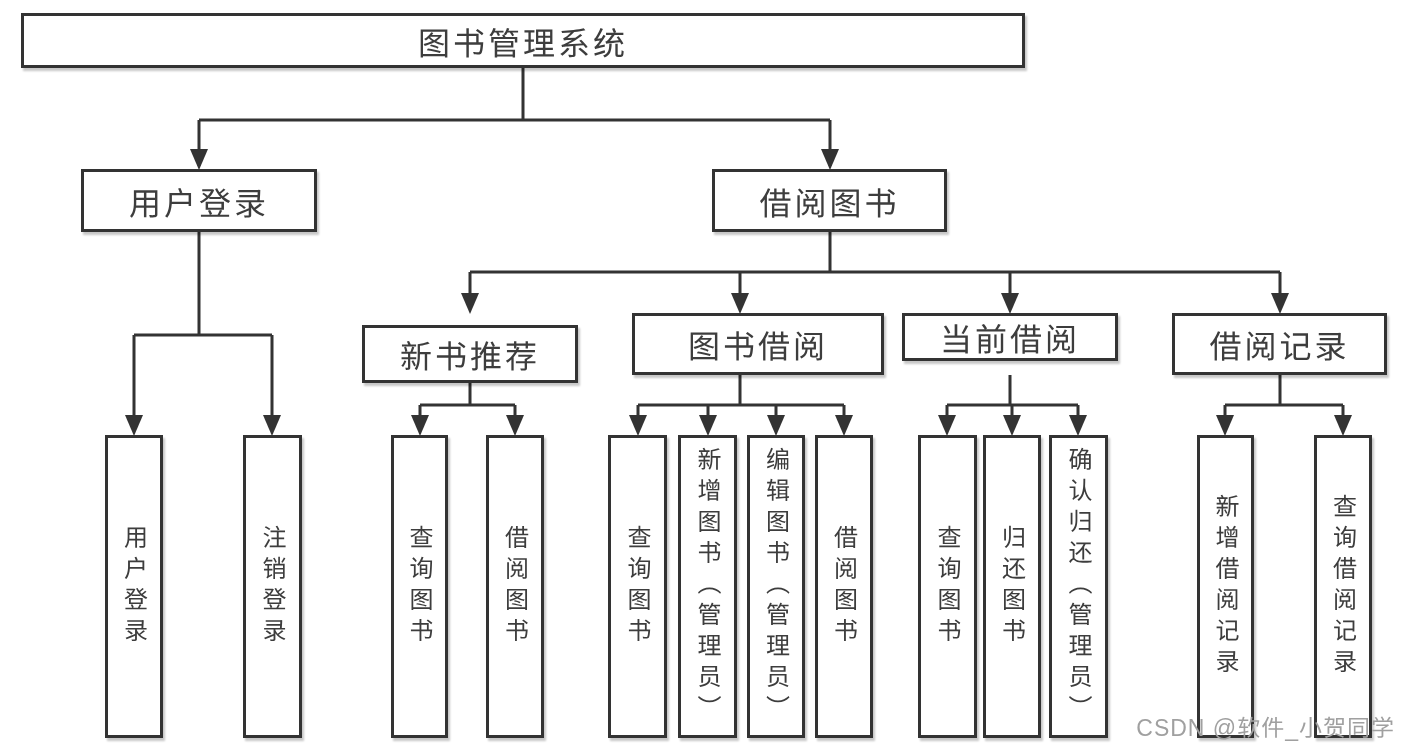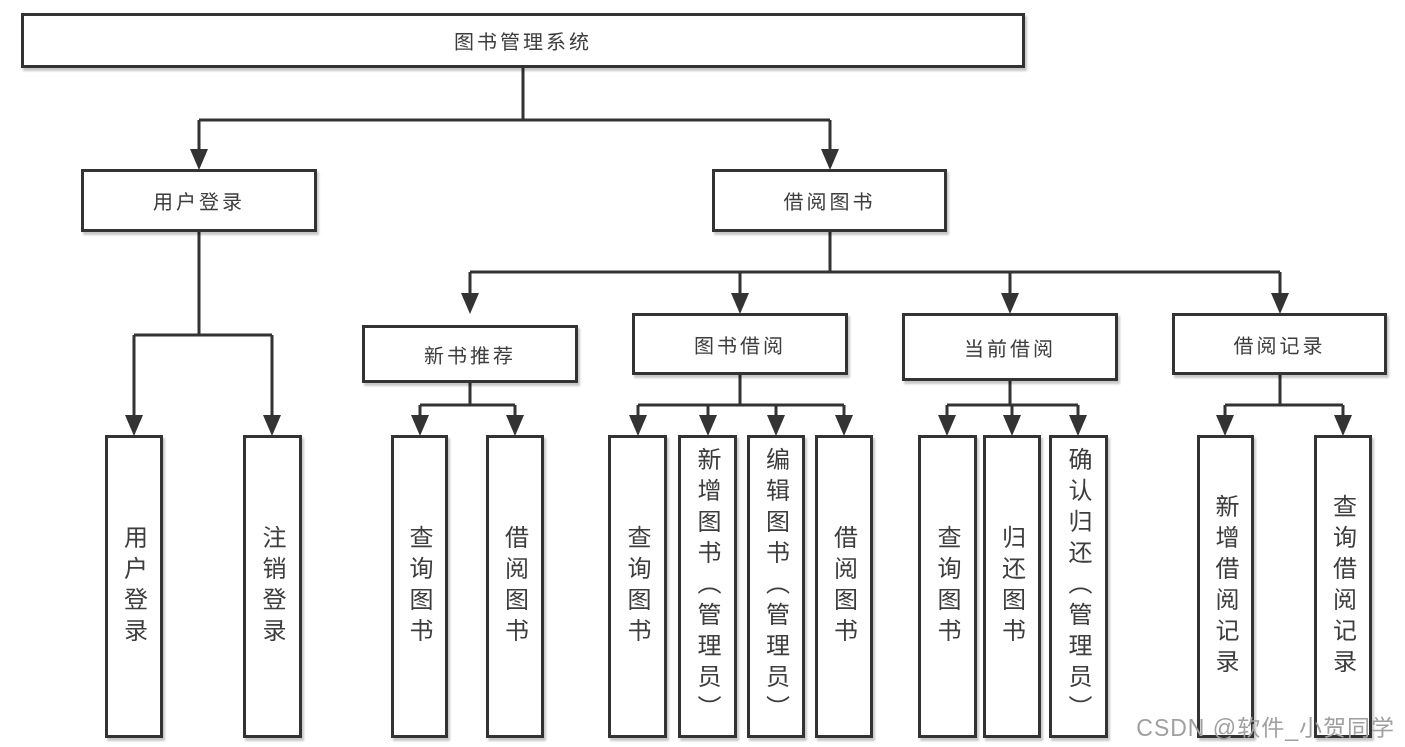--- a/index.html
+++ b/index.html
@@ -23,21 +23,21 @@
   .cl{stroke:var(--line-color);stroke-width:3;fill:none;}
   .ah{fill:var(--line-color);stroke:none;}
   .node{
     position:absolute;z-index:1;
     box-sizing:border-box;
     background:#fff;
     border:3px solid var(--border-color);
     box-shadow:2px 3px 2px rgba(0,0,0,0.22);
     display:flex;align-items:center;justify-content:center;
     color:var(--text-color);
-    font-size:20px;
+    font-size:32px;
     letter-spacing:3px;
     white-space:nowrap;
     text-align:center;
   }
   .leaf{
     writing-mode:vertical-rl;
     text-orientation:mixed;
     letter-spacing:7px;
     font-size:24px;
     white-space:normal;
@@ -97,22 +97,22 @@
       <polygon class="ah" points="1334,415 1352,415 1343,436"></polygon>
     </g>
   </svg>
 
   <div class="node" style="left:21px;top:13px;width:1004px;height:55px;">图书管理系统</div>
 
   <div class="node" style="left:81px;top:169px;width:236px;height:63px;">用户登录</div>
   <div class="node" style="left:712px;top:169px;width:235px;height:63px;">借阅图书</div>
 
   <div class="node" style="left:362px;top:325px;width:216px;height:58px;">新书推荐</div>
-  <div class="node" style="left:632px;top:313px;width:216px;height:62px;">图书借阅</div>
-  <div class="node" style="left:902px;top:313px;width:216px;height:68px;">当前借阅</div>
+  <div class="node" style="left:632px;top:313px;width:252px;height:62px;">图书借阅</div>
+  <div class="node" style="left:902px;top:313px;width:216px;height:48px;">当前借阅</div>
   <div class="node" style="left:1172px;top:313px;width:215px;height:62px;">借阅记录</div>
 
   <div class="node leaf" style="left:105px;top:435px;width:58px;height:303px;">用户登录</div>
   <div class="node leaf" style="left:243px;top:435px;width:59px;height:303px;">注销登录</div>
 
   <div class="node leaf" style="left:391px;top:435px;width:57px;height:303px;">查询图书</div>
   <div class="node leaf" style="left:486px;top:435px;width:58px;height:303px;">借阅图书</div>
 
   <div class="node leaf" style="left:608px;top:435px;width:59px;height:303px;">查询图书</div>
   <div class="node leaf" style="left:678px;top:435px;width:59px;height:303px;">新增图书（管理员）</div>

